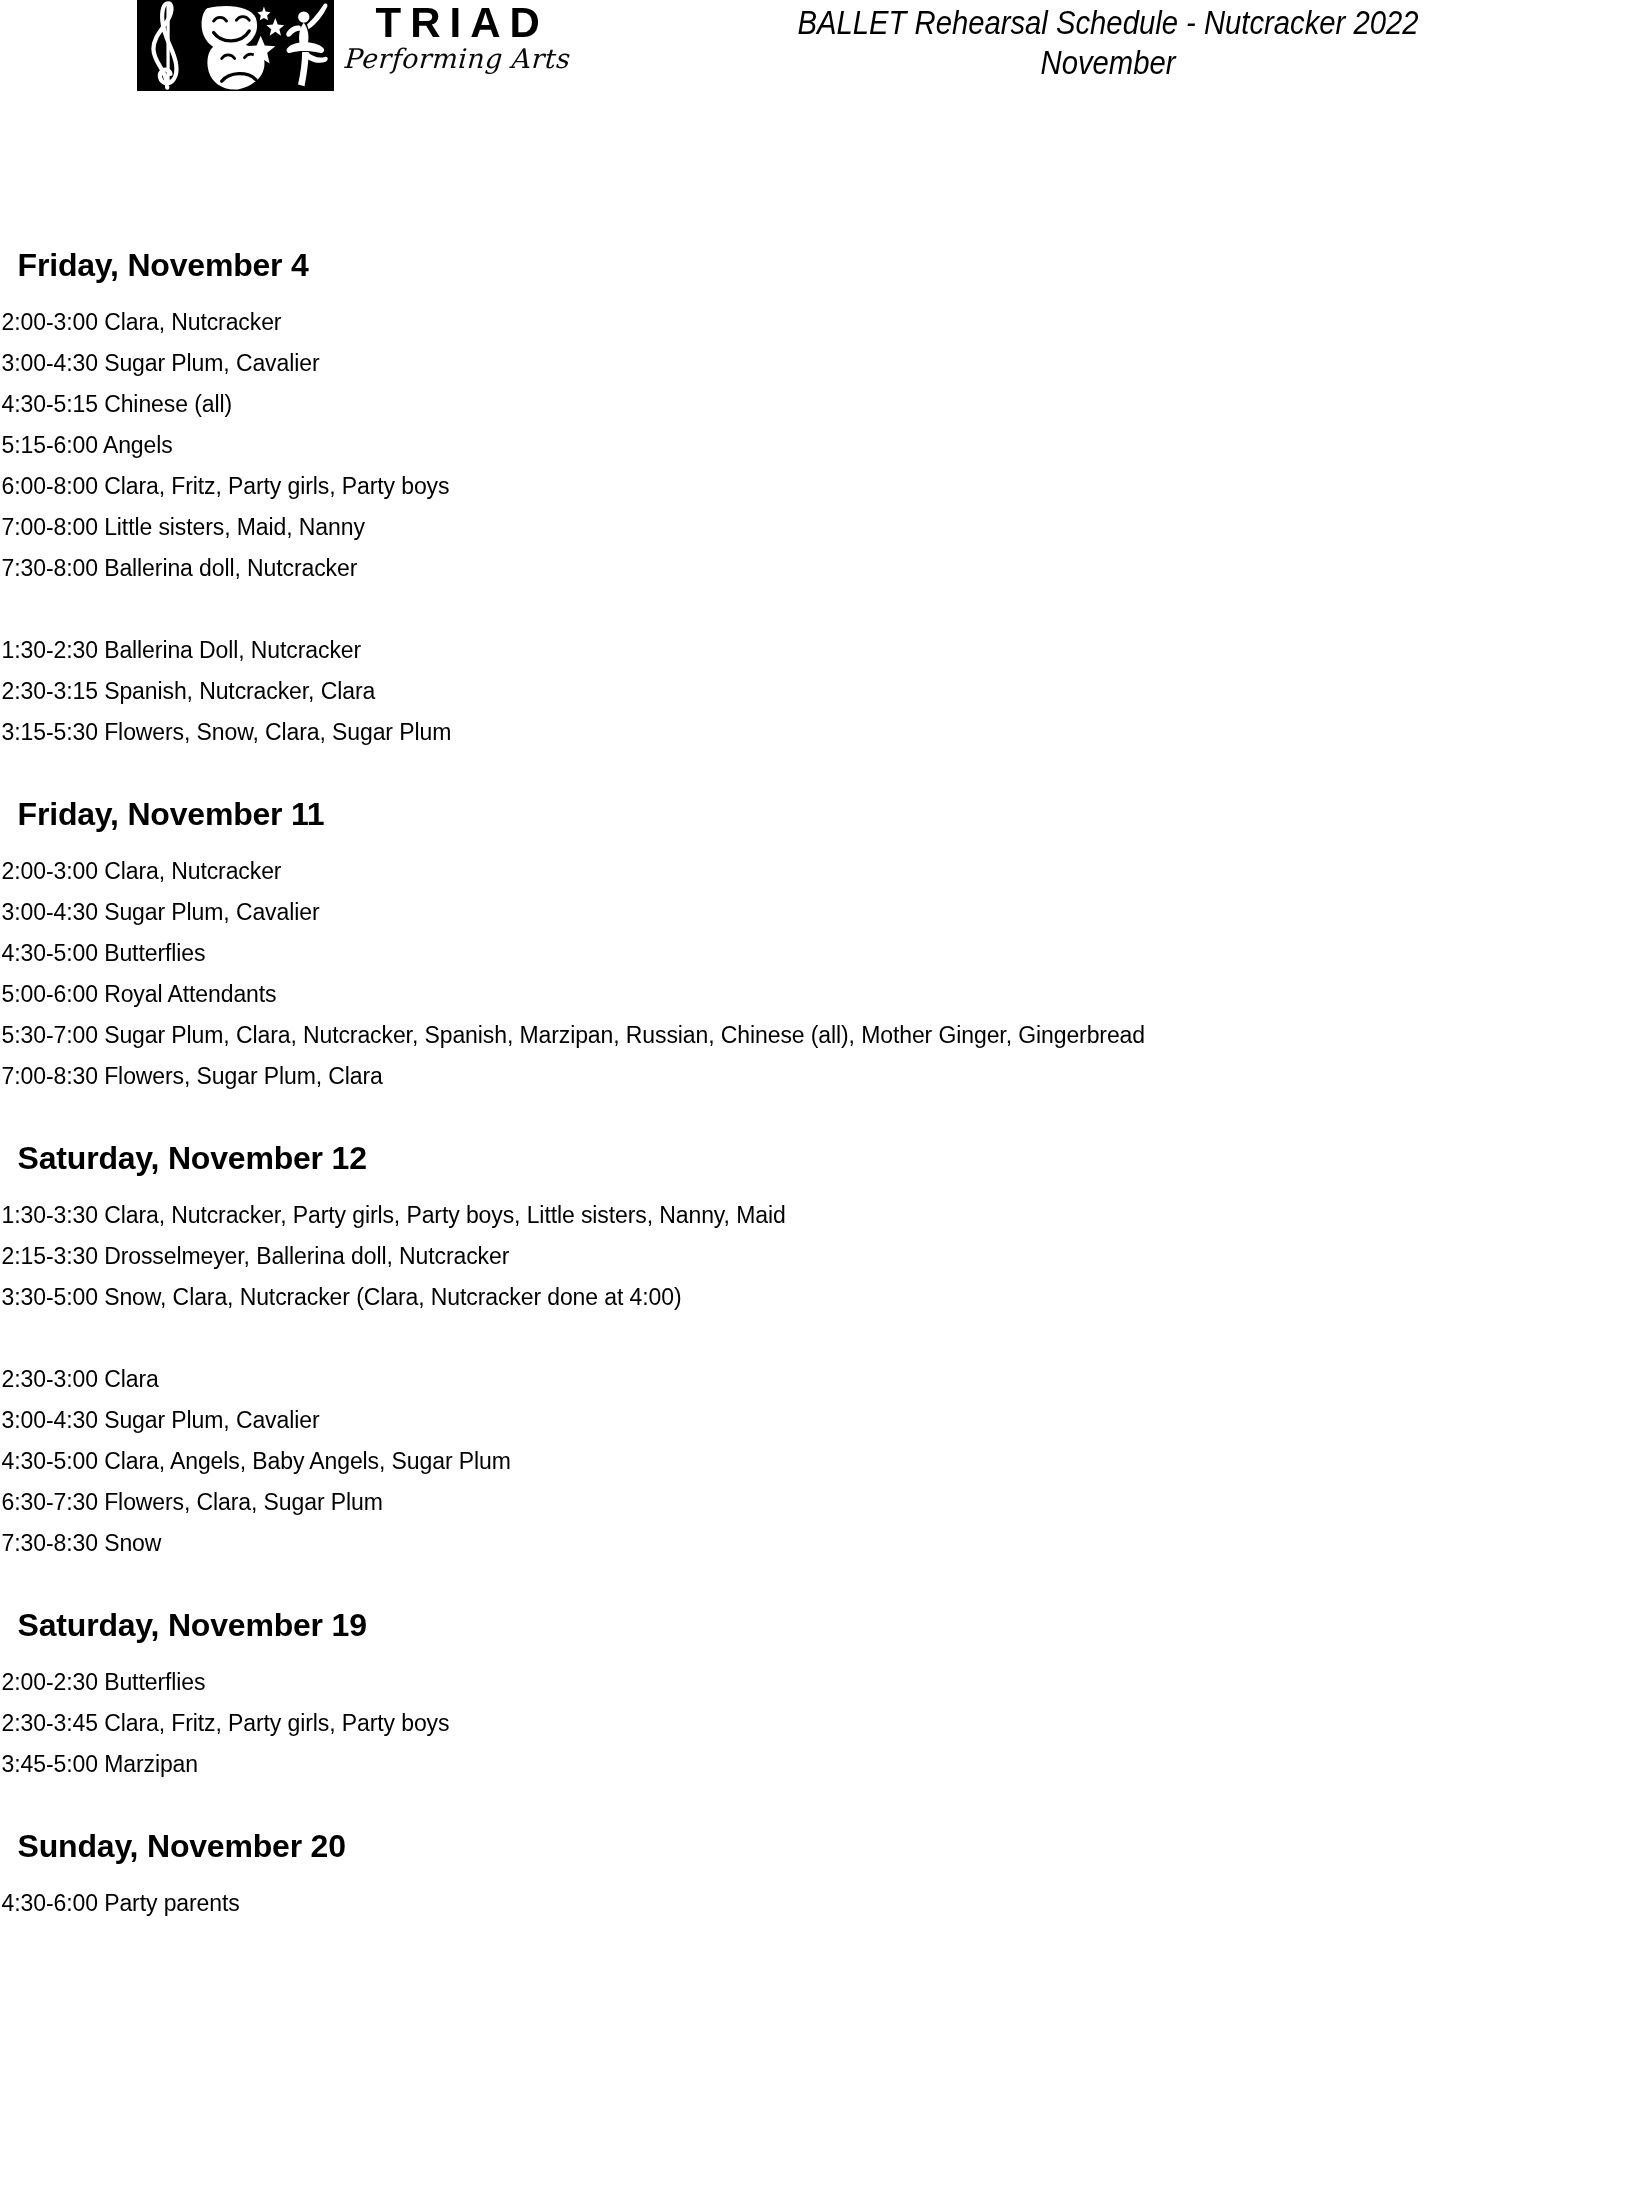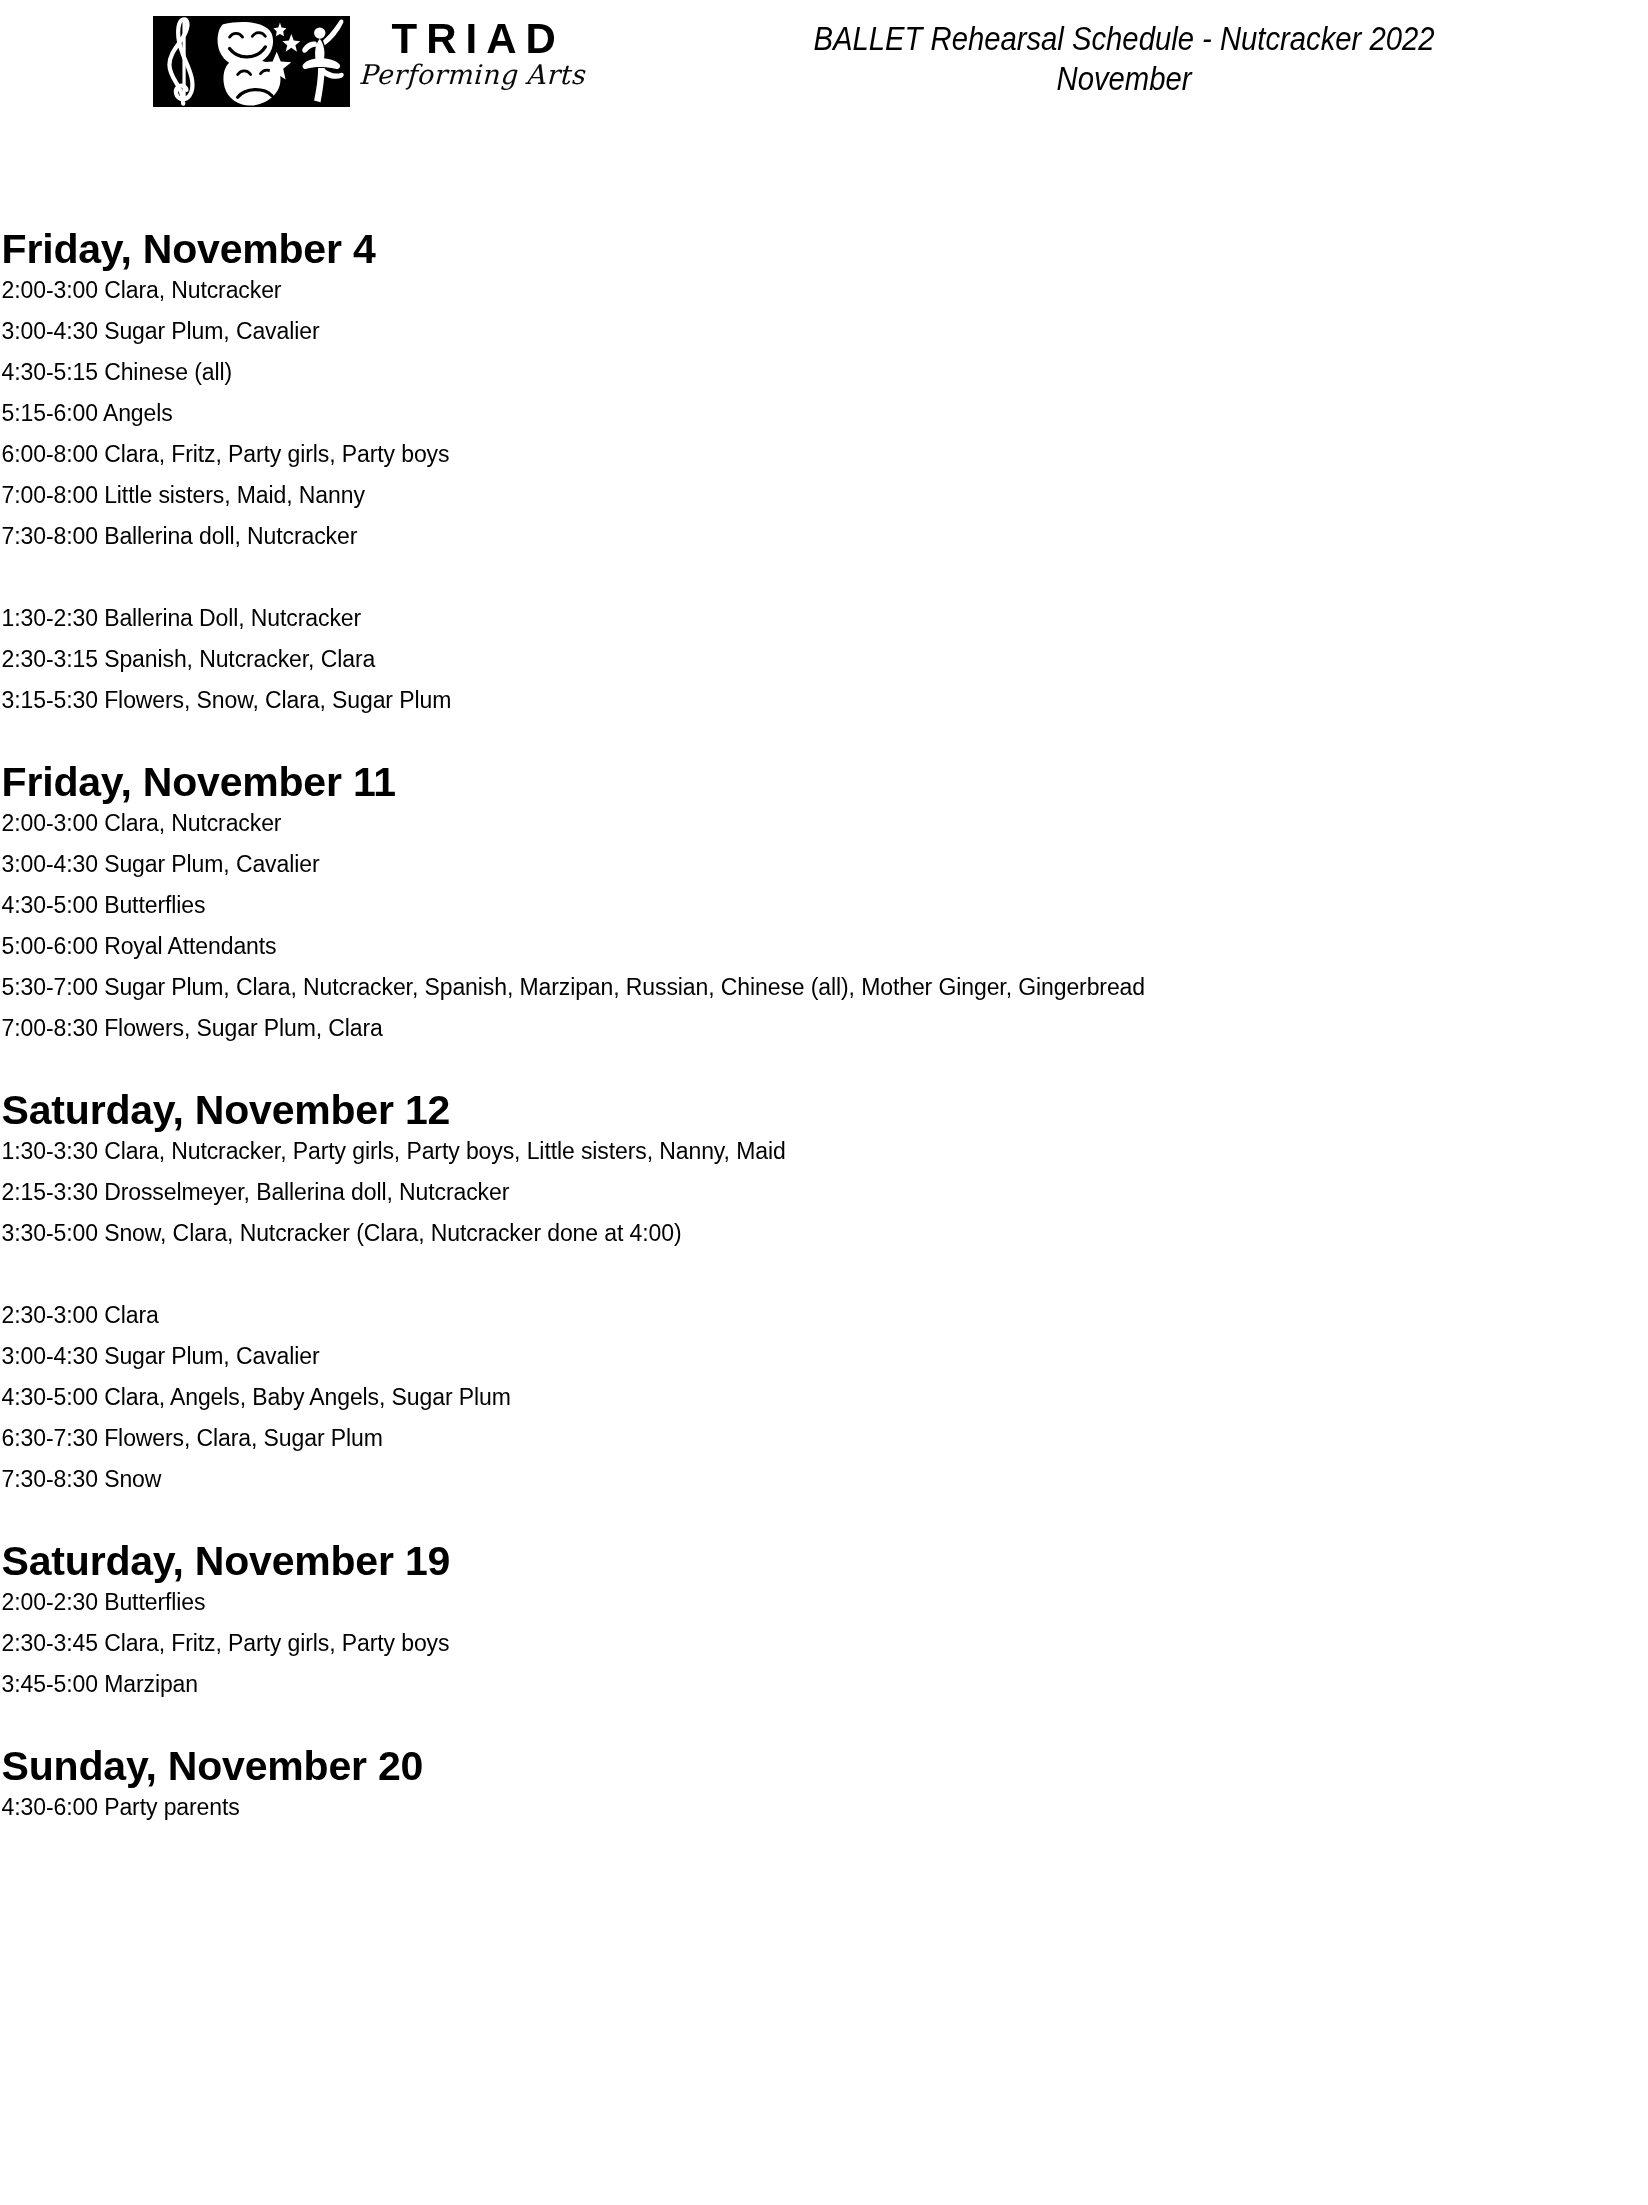--- a/index.html
+++ b/index.html
@@ -14,21 +14,21 @@
     font-family: "Liberation Sans", "DejaVu Sans", sans-serif;
     color: #000000;
     -webkit-font-smoothing: antialiased;
   }
 
   .page {
     position: relative;
     width: 1649px;
     height: 2205px;
     box-sizing: border-box;
-    padding: 16px;
+    padding: 0;
   }
 
   
   .header {
     position: relative;
     height: 106px;
   }
 
   .logo-block {
     position: absolute;
@@ -99,23 +99,23 @@
     width: 1646px;
     font-size: 32px;
     line-height: 41px;
   }
 
   .day-block { margin: 0 0 41px 0; }
   .day-block:last-child { margin-bottom: 0; }
 
   .day-heading {
     font-weight: 700;
-    font-size: 41px;
+    font-size: 32px;
     line-height: 41px;
-    margin: 0;
+    margin: 16px;
     letter-spacing: -0.2px;
   }
 
   .session {
     font-weight: 400;
     font-size: 23px;
     line-height: 41px;
     margin: 0;
     letter-spacing: -0.1px;
   }

